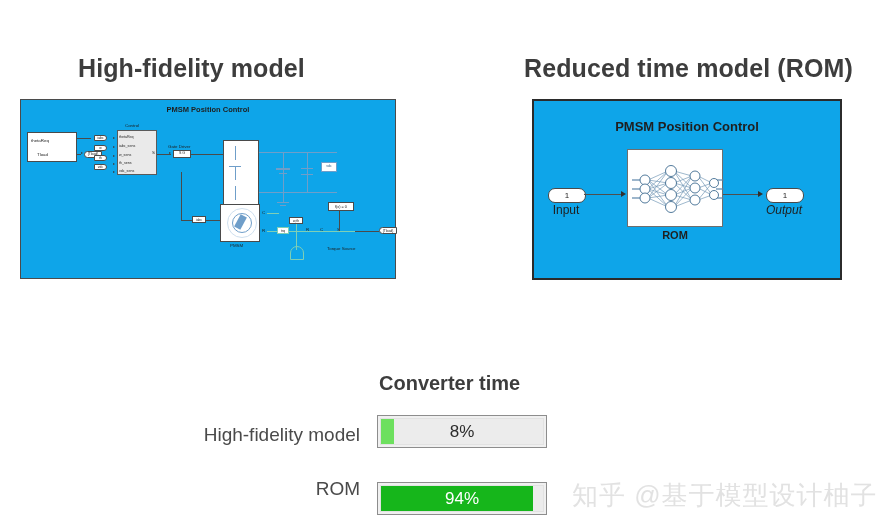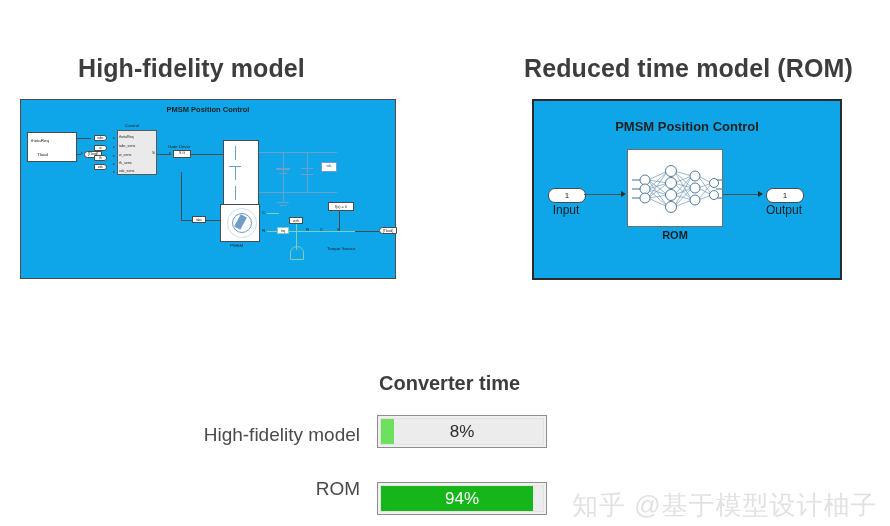--- a/index.html
+++ b/index.html
@@ -198,21 +198,21 @@
     display: flex;
     align-items: center;
     justify-content: center;
     font-size: 17px;
     font-weight: normal;
   }
 
   
   #watermark {
     position: absolute;
-    left: 572px; top: 488px;
+    left: 572px; top: 478px;
     font-size: 26px;
     color: #e2e2e2;
     white-space: nowrap;
     letter-spacing: 1px;
   }
 </style>
 </head>
 <body>
 
 <div class="slide-heading" id="heading-left">High-fidelity model</div>
@@ -386,21 +386,21 @@
         <circle cx="86" cy="33" r="4.5"></circle>
           <circle cx="86" cy="45" r="4.5"></circle>
       </g>
     </svg>
   </div>
   <div id="rom-block-label">ROM</div>
 
   <div class="rom-wire" style="left:189px; top:93px; width:36px;"></div>
   <div class="rom-arrow" style="left:224px; top:89.5px;"></div>
   <div class="rom-port" style="left:232px; top:87px;">1</div>
-  <div class="rom-port-caption" style="left:226px; top:102px;">Output</div>
+  <div class="rom-port-caption" style="left:226px; top:102px;font-style:italic;">Output</div>
 </div>
 
 <div id="sim-heading">Converter time</div>
 
 <div class="sim-row">
   <div class="sim-row-label" style="left:0px; top:424px; width:360px;">High-fidelity model</div>
   <div class="progress-outer" style="left:377px; top:415px; width:170px; height:33px;">
     <div class="progress-track">
       <div class="progress-fill" id="fill-0" style="width: 8%; background: rgb(109, 224, 94);"></div>
       <div class="progress-value" id="val-0" style="color: rgb(43, 43, 43);">8%</div>

